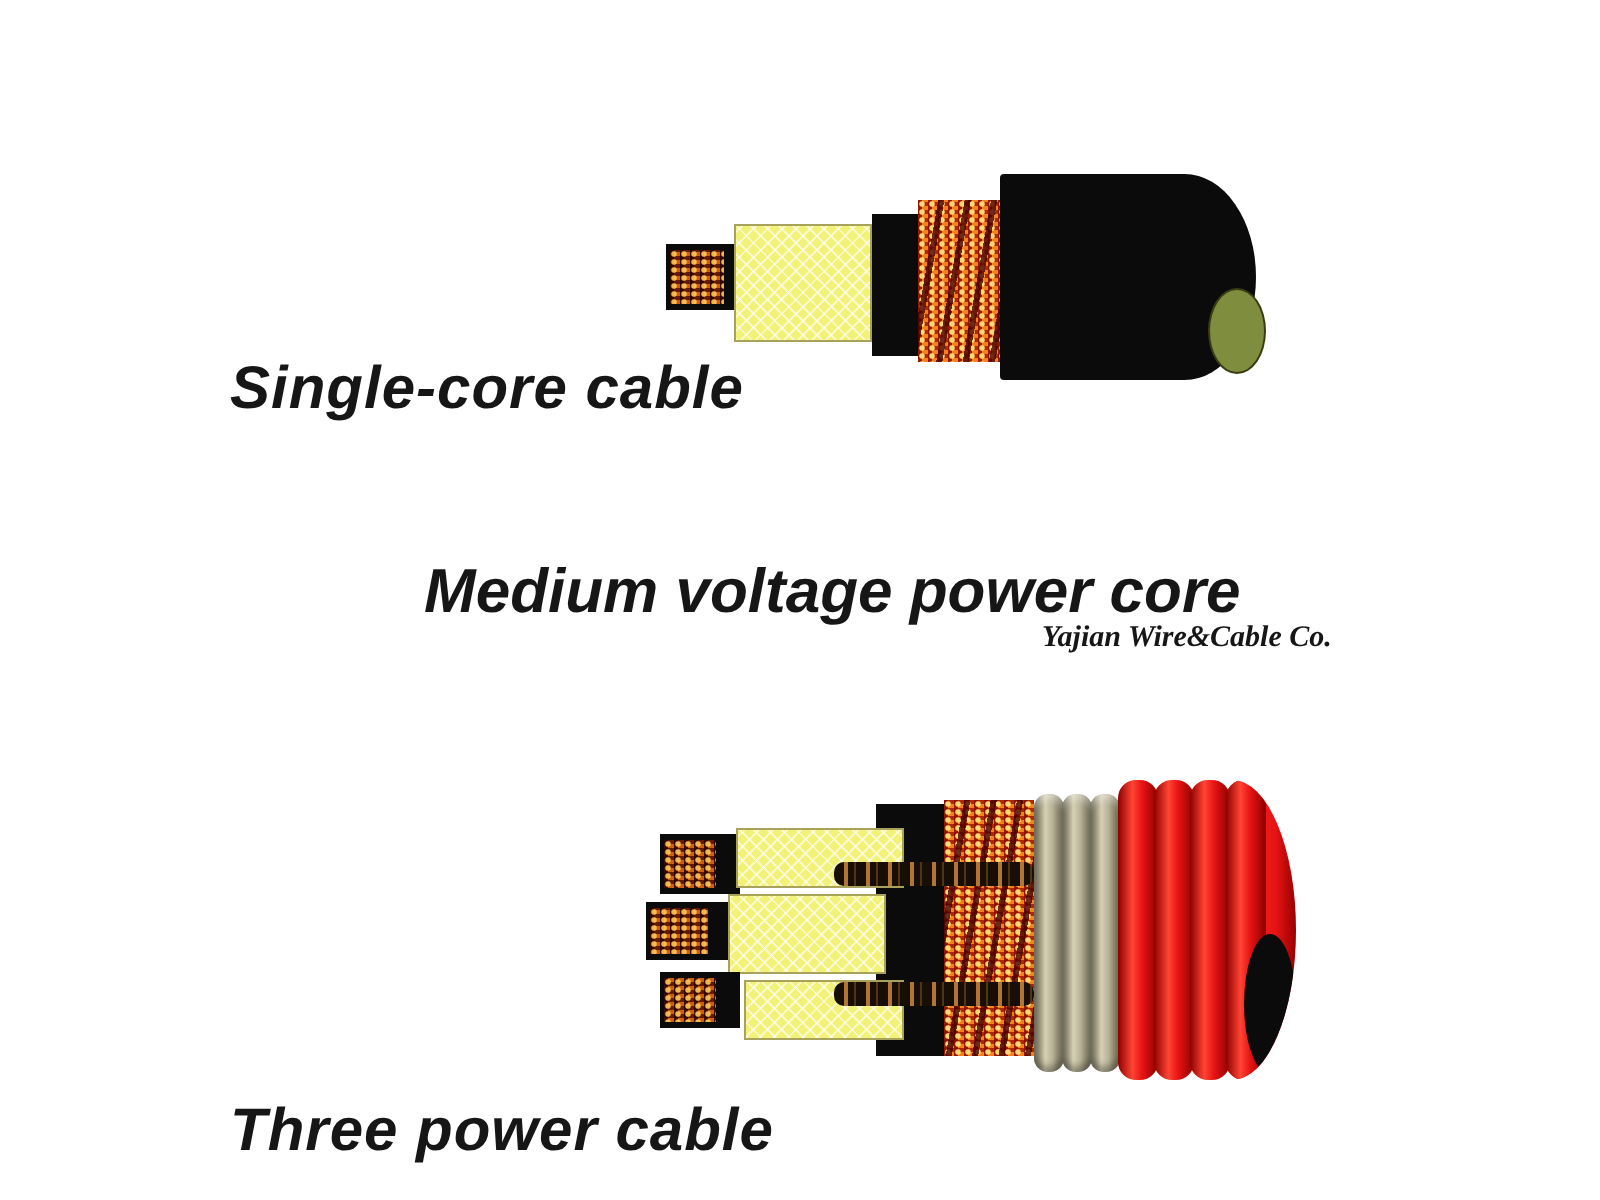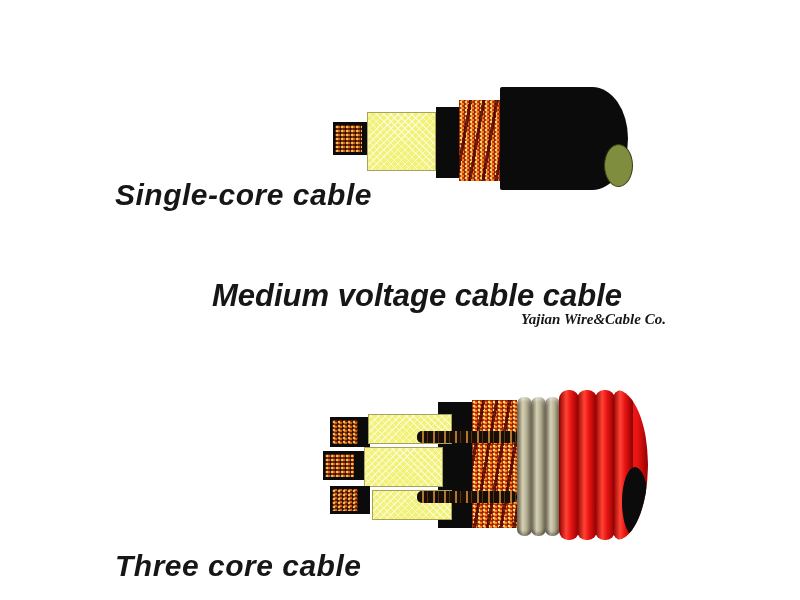--- a/index.html
+++ b/index.html
@@ -87,25 +87,25 @@
     <div class="abs braid-conductor" style="left:335px;top:125px;width:27px;height:27px;"></div>
     <div class="abs insulation" style="left:367px;top:112px;width:69px;height:59px;"></div>
     <div class="abs black" style="left:436px;top:107px;width:24px;height:71px;"></div>
     <div class="abs braid-shield served" style="left:459px;top:100px;width:42px;height:81px;"></div>
     <div class="abs black" style="left:500px;top:87px;width:128px;height:103px;border-radius:2px 36px 36px 2px / 2px 52px 52px 2px;"></div>
     <div class="abs end-olive" style="left:604px;top:144px;width:29px;height:43px;"></div>
   </div>
 
   <div class="abs label" style="left:115px;top:178px;">Single-core cable</div>
 
-  <div class="abs title" style="left:212px;top:278px;">Medium voltage cable cable</div>
+  <div class="abs title" style="left:212px;top:278px;">Medium voltage power core</div>
 
   <div class="abs subtitle" style="left:521px;top:311px;">Yajian Wire&amp;Cable Co.</div>
 
-  <div class="abs label" style="left:115px;top:549px;">Three core cable</div>
+  <div class="abs label" style="left:115px;top:549px;">Three power cable</div>
 
   <div>
 
     <div class="abs black" style="left:438px;top:402px;width:36px;height:126px;"></div>
 
     <div class="abs black" style="left:330px;top:417px;width:40px;height:30px;"></div>
     <div class="abs braid-conductor" style="left:332px;top:420px;width:26px;height:24px;"></div>
     <div class="abs insulation" style="left:368px;top:414px;width:84px;height:30px;"></div>
 
     <div class="abs black" style="left:323px;top:451px;width:44px;height:29px;"></div>

